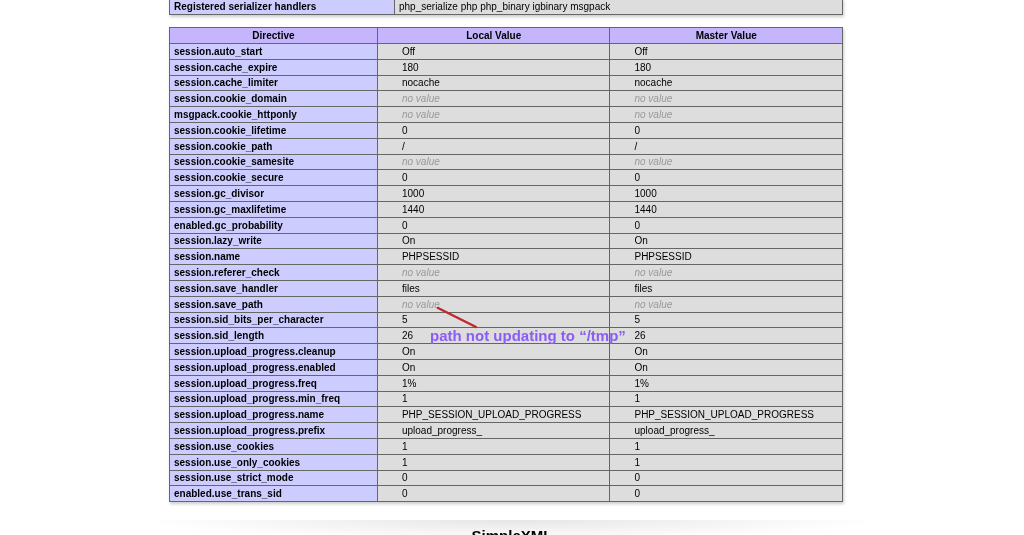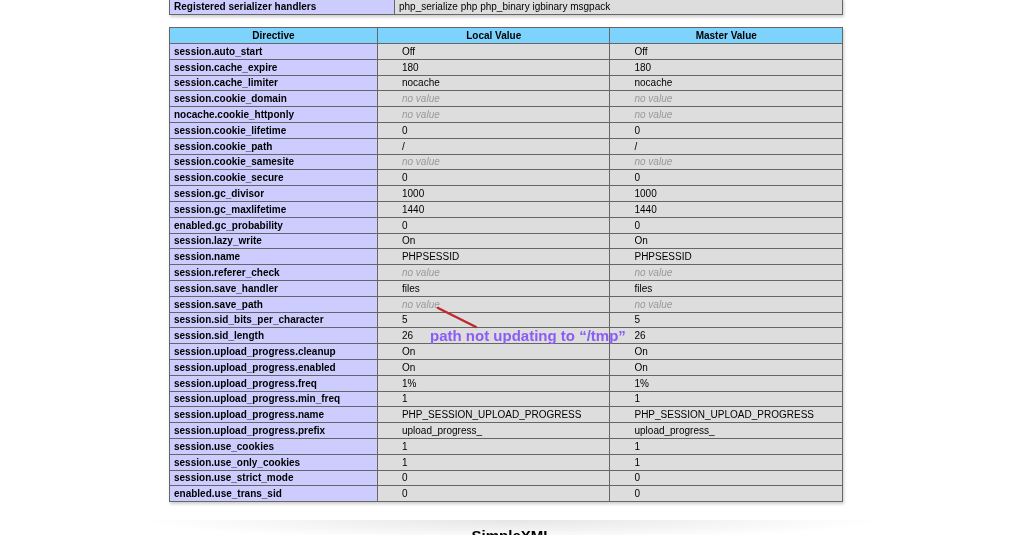--- a/index.html
+++ b/index.html
@@ -14,21 +14,21 @@
   }
   .top-table td { border:1px solid #666; height:15px; padding:0 4px; vertical-align:middle; }
   .e { background:#ccccff; font-weight:bold; color:#000; width:216px; }
   .v { background:#dddddd; color:#000; }
   .nv { color:#999; font-style:italic;margin-top:26px; }
   .main-table {
     position:absolute; left:169px; top:27px; width:674px;
     border-collapse:collapse; box-shadow:1px 2px 3px #ccc;
   }
   .main-table th {
-    background:#7dd3fc; color:#000; font-weight:bold; height:15px; padding:0 4px;
+    background:#c4b5fd; color:#000; font-weight:bold; height:15px; padding:0 4px;
     border:1px solid #666; text-align:center; font-size:10px;
   }
   .main-table td { border:1px solid #666; height:14.8px; padding:0 4px; vertical-align:middle; white-space:nowrap; }
   .main-table td.e { width:216px;margin-top:20px; }
   .main-table td.v { width:216px;padding-left:24px; }
   .annot {
     position:absolute; left:430px; top:327px; font-weight:bold; font-size:15px;
     color:#8b5cf6; font-family: "Liberation Sans", sans-serif; white-space:nowrap;
   }
   .arrow { position:absolute; left:436px; top:306px; }
@@ -76,21 +76,21 @@
         <td class="e">session.cache_limiter</td>
         <td class="v">nocache</td>
         <td class="v">nocache</td>
       </tr>
       <tr>
         <td class="e">session.cookie_domain</td>
         <td class="v"><i class="nv">no value</i></td>
         <td class="v"><i class="nv">no value</i></td>
       </tr>
       <tr>
-        <td class="e">nocache.cookie_httponly</td>
+        <td class="e">msgpack.cookie_httponly</td>
         <td class="v"><i class="nv">no value</i></td>
         <td class="v"><i class="nv">no value</i></td>
       </tr>
       <tr>
         <td class="e">session.cookie_lifetime</td>
         <td class="v">0</td>
         <td class="v">0</td>
       </tr>
       <tr>
         <td class="e">session.cookie_path</td>

